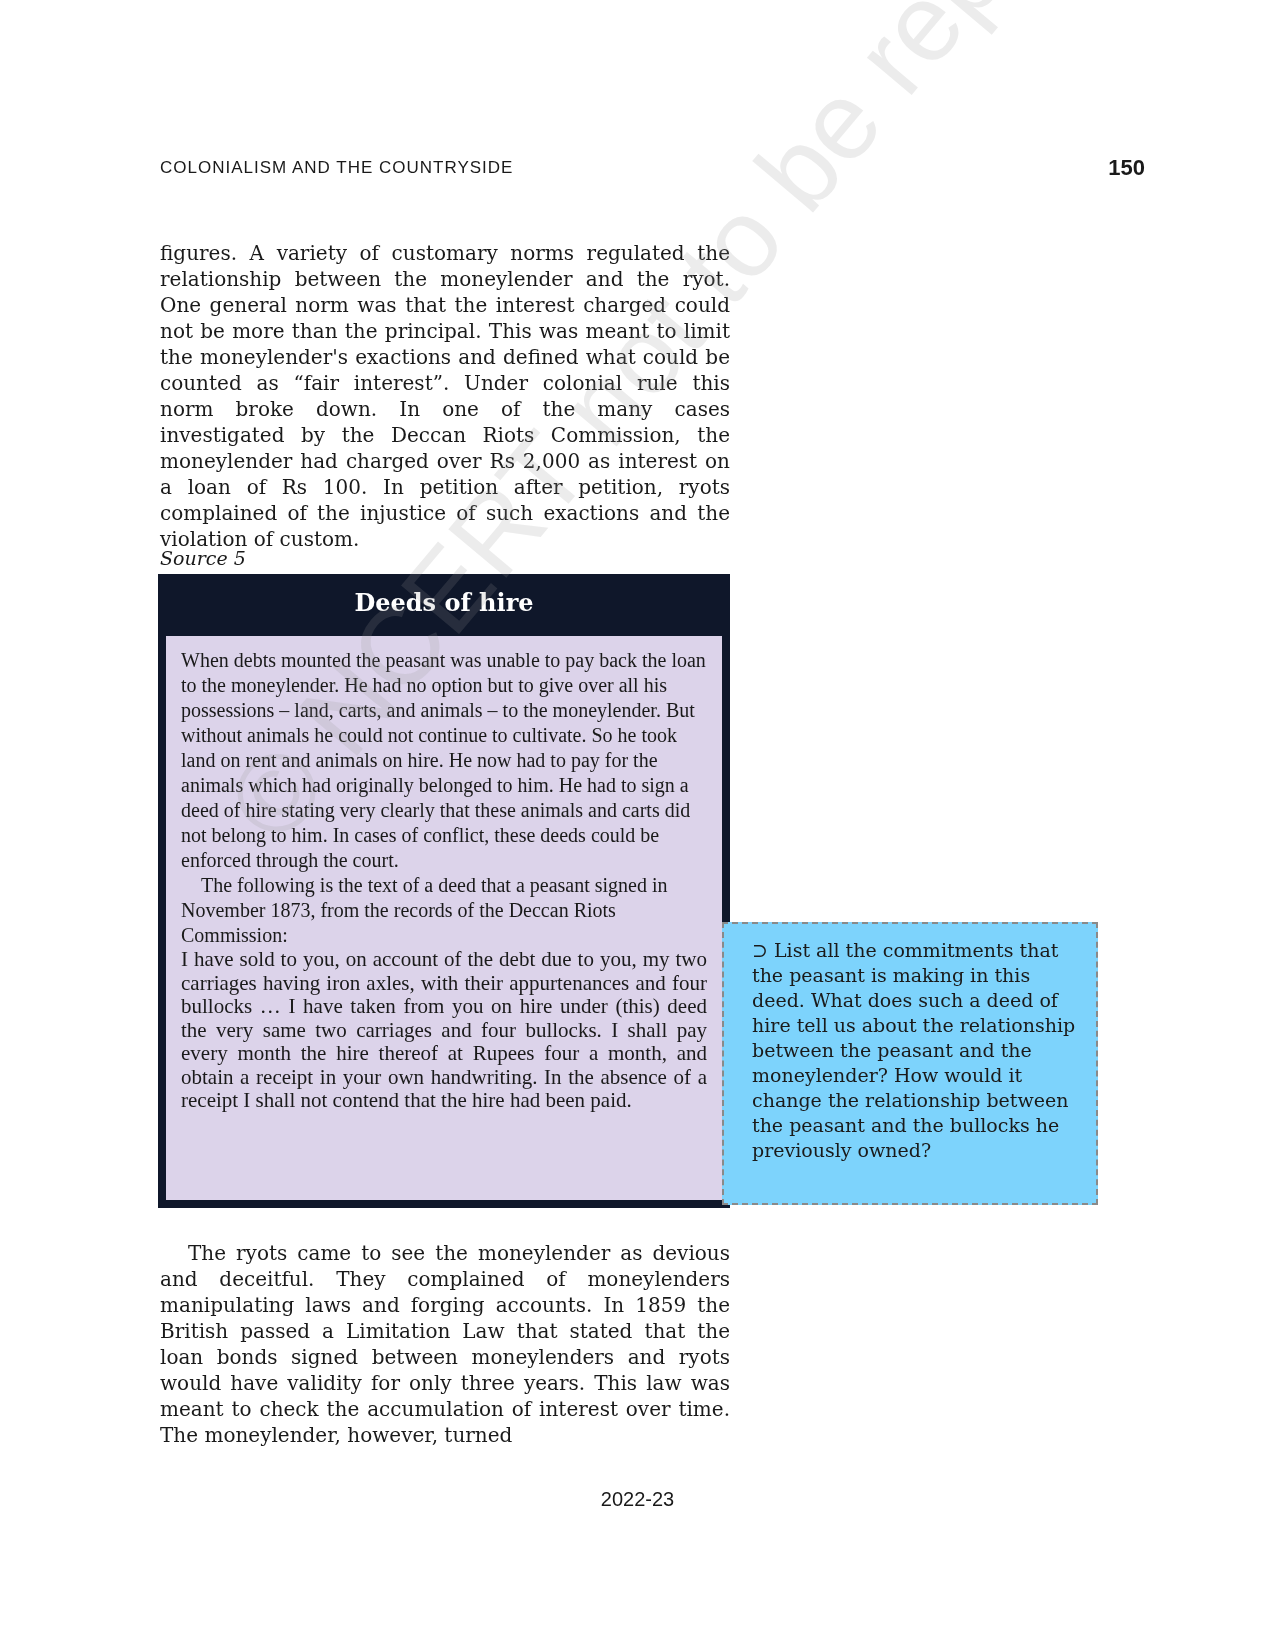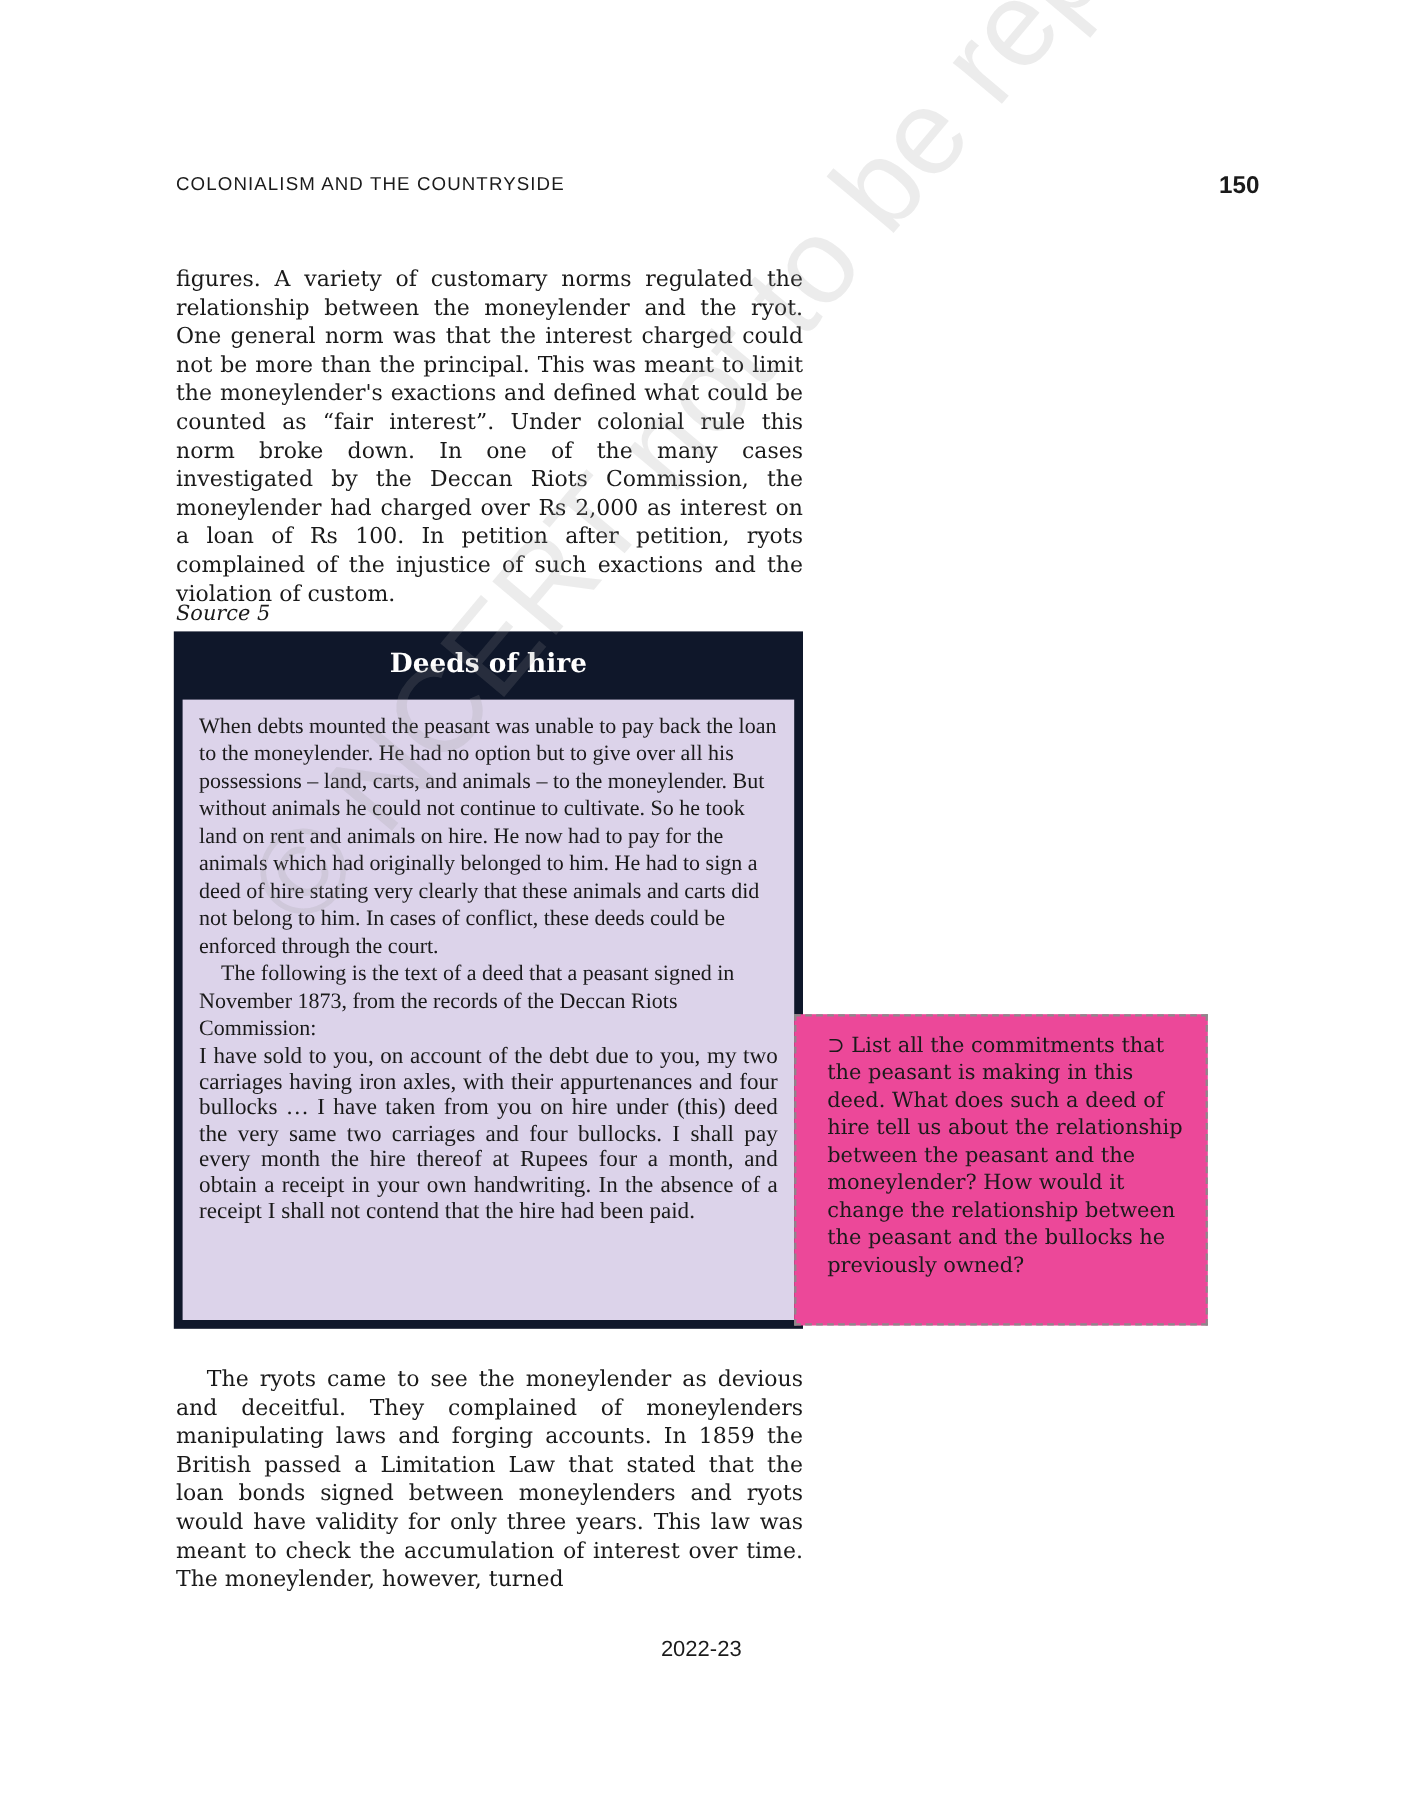--- a/index.html
+++ b/index.html
@@ -14,21 +14,21 @@
 
   .source-label { position: absolute; left: 160px; top: 547px; font-style: italic; font-size: 19px; }
 
   .source-box { position: absolute; left: 158px; top: 574px; width: 572px; height: 634px; background: #0f172a; }
   .source-title { height: 56px; display: flex; align-items: center; justify-content: center; color: #ffffff; font-weight: bold; font-size: 24px; }
   .source-inner { position: absolute; left: 8px; top: 62px; right: 8px; bottom: 8px; background: #dcd3ea; padding: 12px 15px; box-sizing: border-box; font-family: "Liberation Serif", serif; font-size: 20px; line-height: 25px; }
   .source-inner p { margin: 0; }
   .source-inner .indent { text-indent: 20px; margin-top: 0; }
   .deed-quote { margin: 10px 20px 0 22px; font-size: 21px; line-height: 23.5px; text-align: justify; }
 
-  .sidenote { position: absolute; left: 722px; top: 922px; width: 376px; height: 283px; background: #ec4899; border: 2px dashed #8a8a8a; box-sizing: border-box; padding: 14px 16px 0 28px; font-size: 19px; line-height: 25px; }
+  .sidenote { position: absolute; left: 722px; top: 922px; width: 376px; height: 283px; background: #7dd3fc; border: 2px dashed #8a8a8a; box-sizing: border-box; padding: 14px 16px 0 28px; font-size: 19px; line-height: 25px; }
 
   .watermark { position: absolute; left: 250px; top: 760px; transform: rotate(-50deg); transform-origin: left center; font-family: "Liberation Sans", sans-serif; font-size: 110px; color: rgba(150,150,150,0.18); white-space: nowrap; pointer-events: none; }
 
   .footer-year { position: absolute; left: 0; width: 100%; top: 1488px; text-align: center; font-family: "Liberation Sans", sans-serif; font-size: 20px; }
 </style>
 </head>
 <body>
 
 <div class="running-head">Colonialism and the Countryside</div>
 <div class="page-number">150</div>

